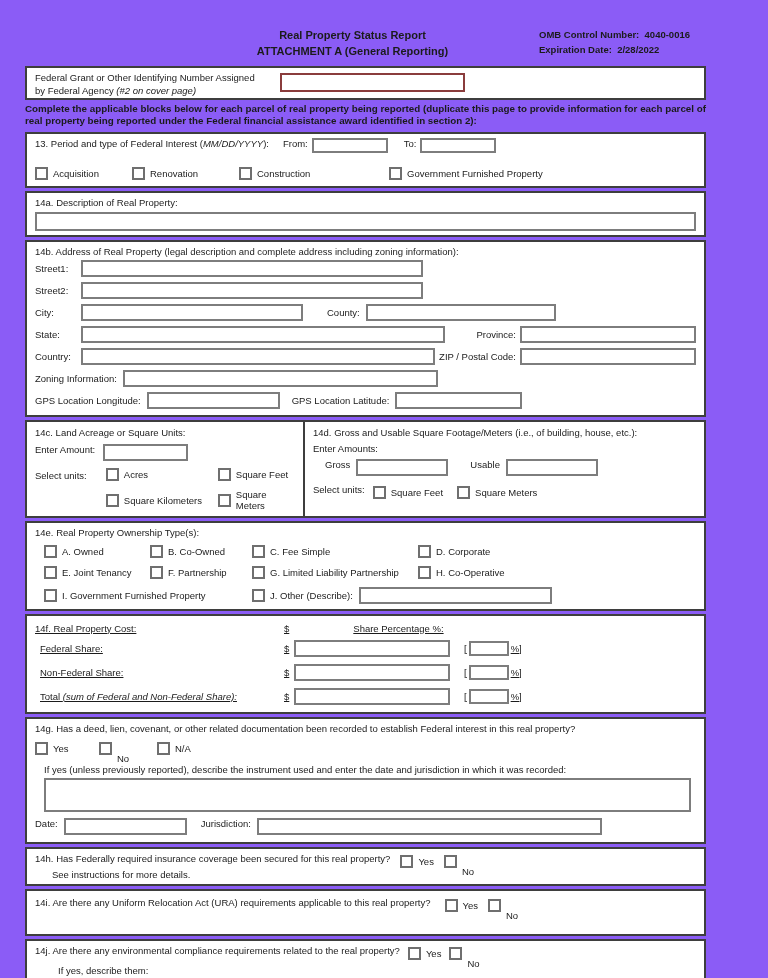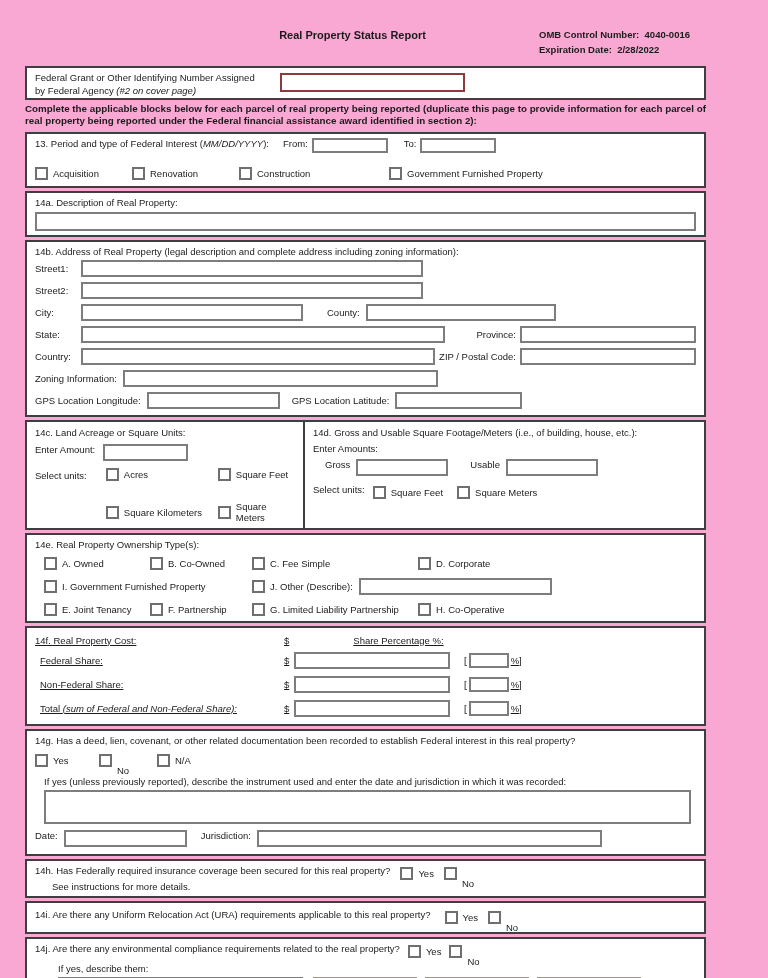--- a/index.html
+++ b/index.html
@@ -1,17 +1,17 @@
 <!DOCTYPE html>
 <html><head>
 <meta charset="utf-8">
 <style>
   * { box-sizing: border-box; }
   html,body { margin:0; padding:0; background:#ffffff; }
-  .page { width:768px; height:978px; position:relative; background:#f9a8d4;
+  .page { width:768px; height:978px; position:relative; background:#8b5cf6;
           font-family:"Liberation Sans", sans-serif; font-size:9.5px; color:#1b1b1b; overflow:hidden; }
   .content { position:absolute; left:25px; top:0; width:681px; }
 
   .header { position:relative; height:66px; }
   .titles { position:absolute; left:0; width:655px; top:27px; text-align:center;
             font-weight:bold; font-size:11px; line-height:16px; }
   .omb { position:absolute; left:514px; top:27px; font-weight:bold; font-size:9.5px;
          line-height:15px; white-space:nowrap; }
 
   .box { border:2px solid #3e3e3e; margin-bottom:3px; padding:4px 8px; background:#fff; }
@@ -42,21 +42,21 @@
 
   .full-inp { width:100%; margin-top:4px; height:19px; }
 
   .addr-row { display:flex; align-items:center; height:22px; }
   .al { width:46px; flex:none; }
   .pushR { margin-left:auto; display:flex; align-items:center; }
 
   .cd-wrap { display:flex; padding:0; }
   .cd-left { width:278px; flex:none; border-right:2px solid #3e3e3e; padding:5px 8px; }
   .cd-right { flex:1; padding:5px 8px; }
-  .units-grid { display:grid; grid-template-columns:112px auto; row-gap:20px; }
+  .units-grid { display:grid; grid-template-columns:112px auto; row-gap:8px; }
 
   .own-row { display:flex; align-items:center; margin-top:5px; padding-left:9px; height:16px; }
   .c1 { width:106px; flex:none; } .c2 { width:102px; flex:none; }
   .c3 { width:166px; flex:none; } .c12 { width:208px; flex:none; }
 
   .fr { display:flex; align-items:center; height:24px;text-decoration:underline; }
   .fr-h { height:16px; }
   .fl { width:249px; flex:none; }
   .ind5 { padding-left:5px; }
 
@@ -65,20 +65,21 @@
 </style>
 </head>
 <body>
 
 <div class="page">
 <div class="content">
 
   <div class="header">
     <div class="titles">
       <div>Real Property Status Report</div>
+      <div>ATTACHMENT A (General Reporting)</div>
     </div>
     <div class="omb">
       <div><span>OMB Control Number:</span>&nbsp; <span>4040-0016</span></div>
       <div><span>Expiration Date:</span>&nbsp; <span>2/28/2022</span></div>
     </div>
   </div>
 
   <div class="box grant">
     <div class="grant-line">Federal Grant or Other Identifying Number Assigned</div>
     <div class="grant-line"><span>by Federal Agency </span><span class="it">(#2 on cover page)</span></div>
@@ -231,48 +232,48 @@
           </span>
       <span class="cbw c3">
             <span class="cb"></span>
             <span>C. Fee Simple</span>
           </span>
       <span class="cbw">
             <span class="cb"></span>
             <span>D. Corporate</span>
           </span>
     </div>
+    <div class="own-row">
+      <span class="cbw c1">
+            <span class="cb"></span>
+            <span>E. Joint Tenancy</span>
+          </span>
+      <span class="cbw c2">
+            <span class="cb"></span>
+            <span>F. Partnership</span>
+          </span>
+      <span class="cbw c3">
+            <span class="cb"></span>
+            <span>G. Limited Liability Partnership</span>
+          </span>
+      <span class="cbw">
+            <span class="cb"></span>
+            <span>H. Co-Operative</span>
+          </span>
+    </div>
     <div class="own-row" style="height:20px">
       <span class="cbw c12">
             <span class="cb"></span>
             <span>I. Government Furnished Property</span>
           </span>
       <span class="cbw">
             <span class="cb"></span>
             <span>J. Other (Describe):</span>
           </span>
       <input type="text" class="inp" style="width: 193px; margin-left: 6px;" value="">
-    </div>
-    <div class="own-row">
-      <span class="cbw c1">
-            <span class="cb"></span>
-            <span>E. Joint Tenancy</span>
-          </span>
-      <span class="cbw c2">
-            <span class="cb"></span>
-            <span>F. Partnership</span>
-          </span>
-      <span class="cbw c3">
-            <span class="cb"></span>
-            <span>G. Limited Liability Partnership</span>
-          </span>
-      <span class="cbw">
-            <span class="cb"></span>
-            <span>H. Co-Operative</span>
-          </span>
     </div>
   </div>
 
   <div class="box">
     <div class="fr fr-h">
       <span class="lbl fl">14f. Real Property Cost:</span>
       <span class="lbl">$</span>
       <span class="lbl" style="margin-left:64px">Share Percentage %:</span>
     </div>
     <div class="fr">
@@ -335,21 +336,21 @@
             <span>Yes</span>
           </span>
       <span class="cbw" style="margin-left:10px">
             <span class="cb"></span>
             <span class="raised">No</span>
           </span>
     </div>
     <div class="lbl" style="padding-left:17px">See instructions for more details.</div>
   </div>
 
-  <div class="box" style="padding-top:6px;padding-bottom:6px">
+  <div class="box" style="padding-top:6px;padding-bottom:20px">
     <div class="row" style="height:17px">
       <span class="lbl">14i. Are there any Uniform Relocation Act (URA) requirements applicable to this real property?</span>
       <span class="cbw" style="margin-left:14px">
             <span class="cb"></span>
             <span>Yes</span>
           </span>
       <span class="cbw" style="margin-left:10px">
             <span class="cb"></span>
             <span class="raised">No</span>
           </span>

